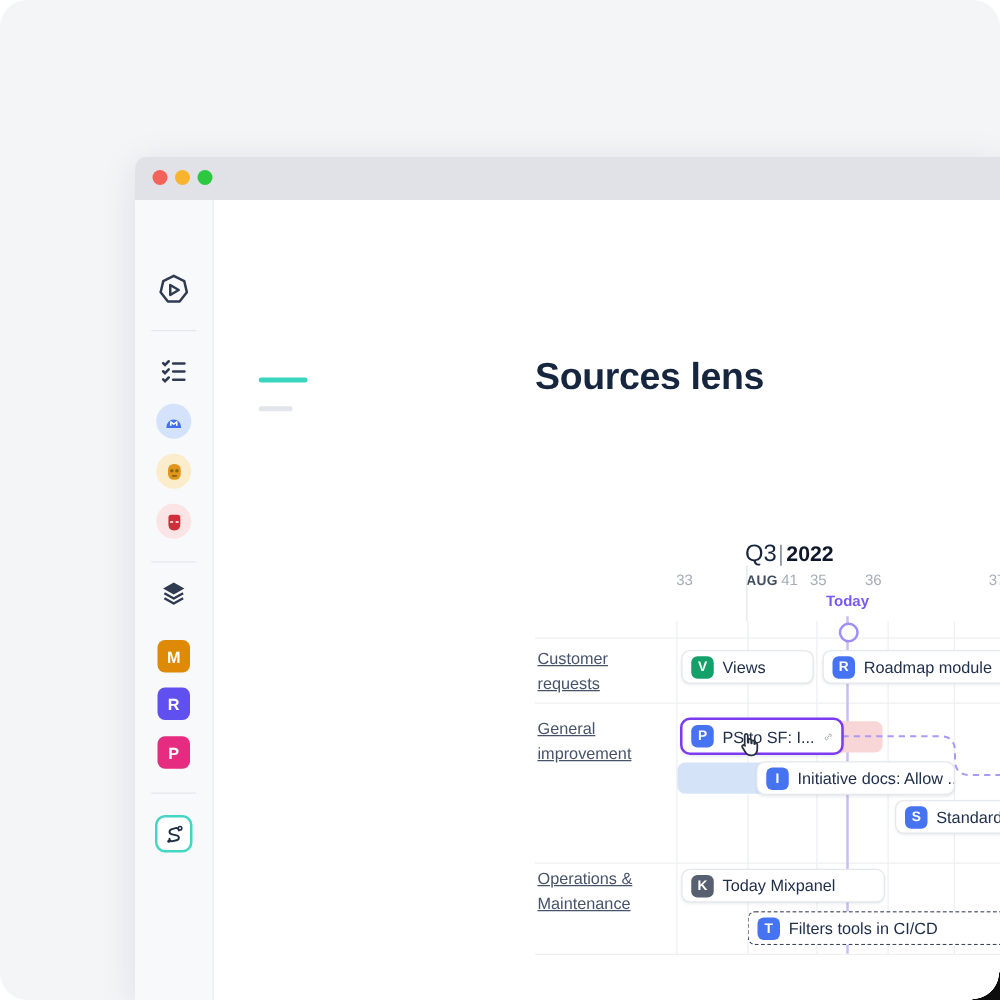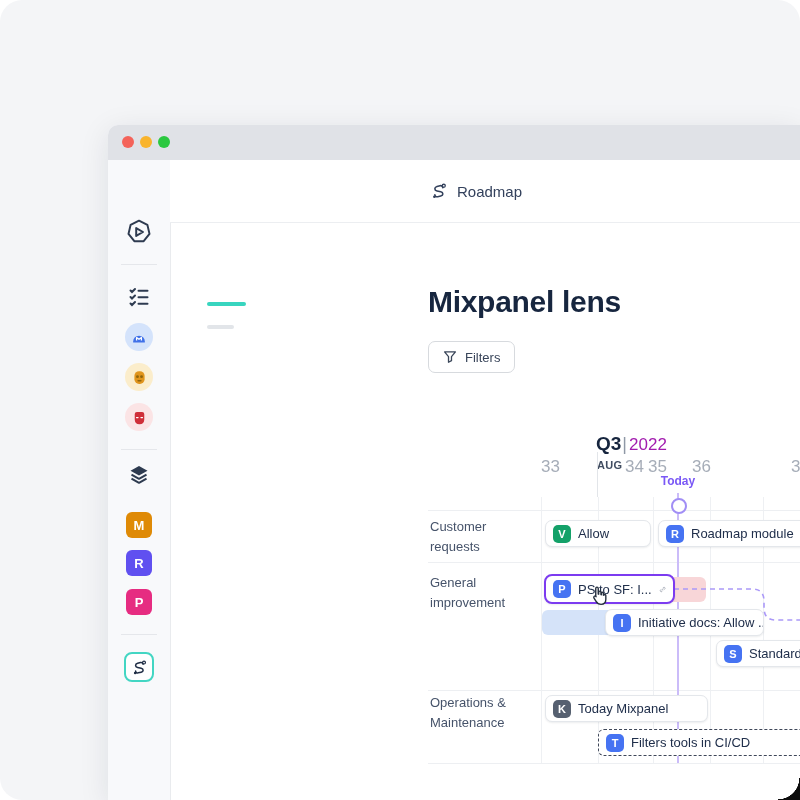--- a/index.html
+++ b/index.html
@@ -30,35 +30,35 @@
   .breadcrumb{position:absolute;left:260px;top:0;height:62px;display:flex;align-items:center;gap:9px;
     color:#33415c;font-size:15px;font-weight:500;}
   
   .ind-teal{position:absolute;left:99px;top:177px;width:39px;height:4px;border-radius:2px;background:#38d5bf;}
   .ind-gray{position:absolute;left:99px;top:200px;width:27px;height:4px;border-radius:2px;background:#e2e5e9;}
   .page-title{position:absolute;left:320px;top:160px;font-size:30px;font-weight:700;color:#17263f;letter-spacing:-.3px;}
   .filters-btn{position:absolute;left:320px;top:216px;height:32px;padding:0 14px;display:flex;align-items:center;gap:8px;
     background:#fff;border:1px solid #d7dade;border-radius:7px;font-size:13px;color:#39455a;box-sizing:border-box;}
   
   .qrow{position:absolute;left:488px;top:308px;display:flex;align-items:baseline;color:#16253e;}
-  .q{font-size:19px;font-weight:700;}
+  .q{font-size:19px;font-weight:400;}
   .qsep{font-size:18px;font-weight:300;color:#8f98a6;margin:0 2px 0 1px;}
-  .qyear{font-size:17px;font-weight:400;color:#a21caf;}
-  .wk{position:absolute;top:332px;font-size:17px;color:#a6adb8;}
+  .qyear{font-size:17px;font-weight:700;color:#0f172a;}
+  .wk{position:absolute;top:332px;font-size:12px;color:#a6adb8;}
   .mon{position:absolute;top:334px;font-size:11px;font-weight:700;color:#414d61;letter-spacing:.3px;}
   .today-label{position:absolute;left:550px;top:349px;width:40px;text-align:center;
     font-size:12px;font-weight:700;color:#7a58f6;}
   
   .vline{position:absolute;top:372px;height:266px;width:1px;background:#eef0f3;}
   .vtick{position:absolute;left:489px;top:327px;height:45px;width:1px;background:#e2e5e9;}
   .hline{position:absolute;left:320px;right:0;height:1px;background:#edeff2;}
   .today-line{position:absolute;left:569px;top:368px;width:2px;height:270px;background:#cbbcf9;z-index:1;}
   .today-dot{position:absolute;left:563px;top:373px;width:12px;height:12px;border-radius:50%;
     background:#fff;border:2px solid #a18ef5;z-index:2;}
-  .row-label{position:absolute;font-size:13px;line-height:20px;color:#46536a;}
+  .row-label{position:absolute;font-size:13px;line-height:20px;color:#46536a;text-decoration:underline;}
   
   .card{position:absolute;height:27px;background:#fff;border:1px solid #e4e7eb;border-radius:7px;
     box-shadow:0 1px 2px rgba(16,24,40,.08);display:flex;align-items:center;gap:7px;padding:0 7px;
     font-size:13px;color:#202f4b;box-sizing:border-box;white-space:nowrap;overflow:hidden;z-index:3;}
   .badge{flex:0 0 18px;width:18px;height:18px;border-radius:5px;color:#fff;font-size:11px;font-weight:700;
     display:flex;align-items:center;justify-content:center;}
   .bar{position:absolute;z-index:1;}
   .dashed-dep{position:absolute;left:0;top:0;z-index:2;pointer-events:none;}
   .cursor{position:absolute;left:478px;top:458px;z-index:6;}
 </style>
@@ -145,50 +145,34 @@
           <span class="sources-box">
             <svg width="17" height="17" viewBox="0 0 20 20">
               <path d="M14.2 6.3 c0-1.6-1.4-2.6-3.1-2.2 l-3.3 .9 c-3.2 .9-3.2 4.3 0 5 l4.2 .9 c3 .7 3 3.9 0 4.6 l-3.5 .8 c-1.7 .4-3.1-.6-3.1-2.2" fill="none" stroke="#1f2d45" stroke-width="1.8" stroke-linecap="round"></path>
               <circle cx="15.3" cy="4.2" r="1.7" fill="none" stroke="#1f2d45" stroke-width="1.4"></circle>
               <circle cx="4.9" cy="16.4" r="1.5" fill="#1f2d45"></circle>
             </svg>
           </span>
         </div>
       </div>
 
-      <div class="topbar">
-        <div class="breadcrumb">
-          <svg width="18" height="18" viewBox="0 0 20 20">
-            <path d="M14.2 6.3 c0-1.6-1.4-2.6-3.1-2.2 l-3.3 .9 c-3.2 .9-3.2 4.3 0 5 l4.2 .9 c3 .7 3 3.9 0 4.6 l-3.5 .8 c-1.7 .4-3.1-.6-3.1-2.2" fill="none" stroke="#33415c" stroke-width="1.8" stroke-linecap="round"></path>
-            <circle cx="15.3" cy="4.2" r="1.7" fill="none" stroke="#33415c" stroke-width="1.4"></circle>
-            <circle cx="4.9" cy="16.4" r="1.5" fill="#33415c"></circle>
-          </svg>
-          <span>Roadmap</span>
-        </div>
-      </div>
 
       <div class="ind-teal"></div>
       <div class="ind-gray"></div>
 
-      <div class="page-title">Mixpanel lens</div>
-      <button class="filters-btn">
-        <svg width="14" height="14" viewBox="0 0 16 16">
-          <path d="M1.8 2.2 h12.4 L9.7 7.6 v4.6 l-3.4 1.8 V7.6 Z" fill="none" stroke="#3a4659" stroke-width="1.5" stroke-linejoin="round"></path>
-        </svg>
-        <span>Filters</span>
-      </button>
+      <div class="page-title">Sources lens</div>
 
       <div class="qrow">
         <span class="q">Q3</span>
         <span class="qsep">|</span>
         <span class="qyear">2022</span>
       </div>
       <span class="wk" style="left:433px">33</span>
       <span class="mon" style="left:489px">AUG</span>
-      <span class="wk" style="left:517px">34</span>
+      <span class="wk" style="left:517px">41</span>
       <span class="wk" style="left:540px">35</span>
       <span class="wk" style="left:584px">36</span>
       <span class="wk" style="left:683px">37</span>
       <div class="today-label">Today</div>
 
       <div class="vtick"></div>
       <div class="vline" style="left:433px"></div>
       <div class="vline" style="left:490px"></div>
       <div class="vline" style="left:545px"></div>
       <div class="vline" style="left:602px"></div>
@@ -206,21 +190,21 @@
 
       <div class="bar" style="left:545px;top:452px;width:53px;height:25px;border-radius:6px;background:#f8d6d8"></div>
       <div class="bar" style="left:434px;top:485px;width:66px;height:25px;border-radius:6px 0 0 6px;background:#d5e3f9"></div>
 
       <svg class="dashed-dep" width="692" height="675" viewBox="0 0 692 675">
         <path d="M 566 464 H 644 Q 656 464 656 476 V 483 Q 656 495 668 495 H 692" fill="none" stroke="#ab99f8" stroke-width="1.6" stroke-dasharray="5 4"></path>
       </svg>
 
       <div class="card" style="left:437px;top:395px;width:106px">
         <span class="badge" style="background: rgb(20, 161, 105);">V</span>
-        <span>Allow</span>
+        <span>Views</span>
       </div>
       <div class="card" style="left:550px;top:395px;width:158px">
         <span class="badge" style="background: rgb(70, 115, 242);">R</span>
         <span>Roadmap module</span>
       </div>
 
       <div class="card" style="left:436px;top:449px;width:131px;height:30px;border:2px solid #7c3bf0;border-radius:8px">
         <span class="badge" style="background: rgb(70, 115, 242);">P</span>
         <span>PS to SF: I...</span>
         <svg width="17" height="17" viewBox="0 0 24 24">

